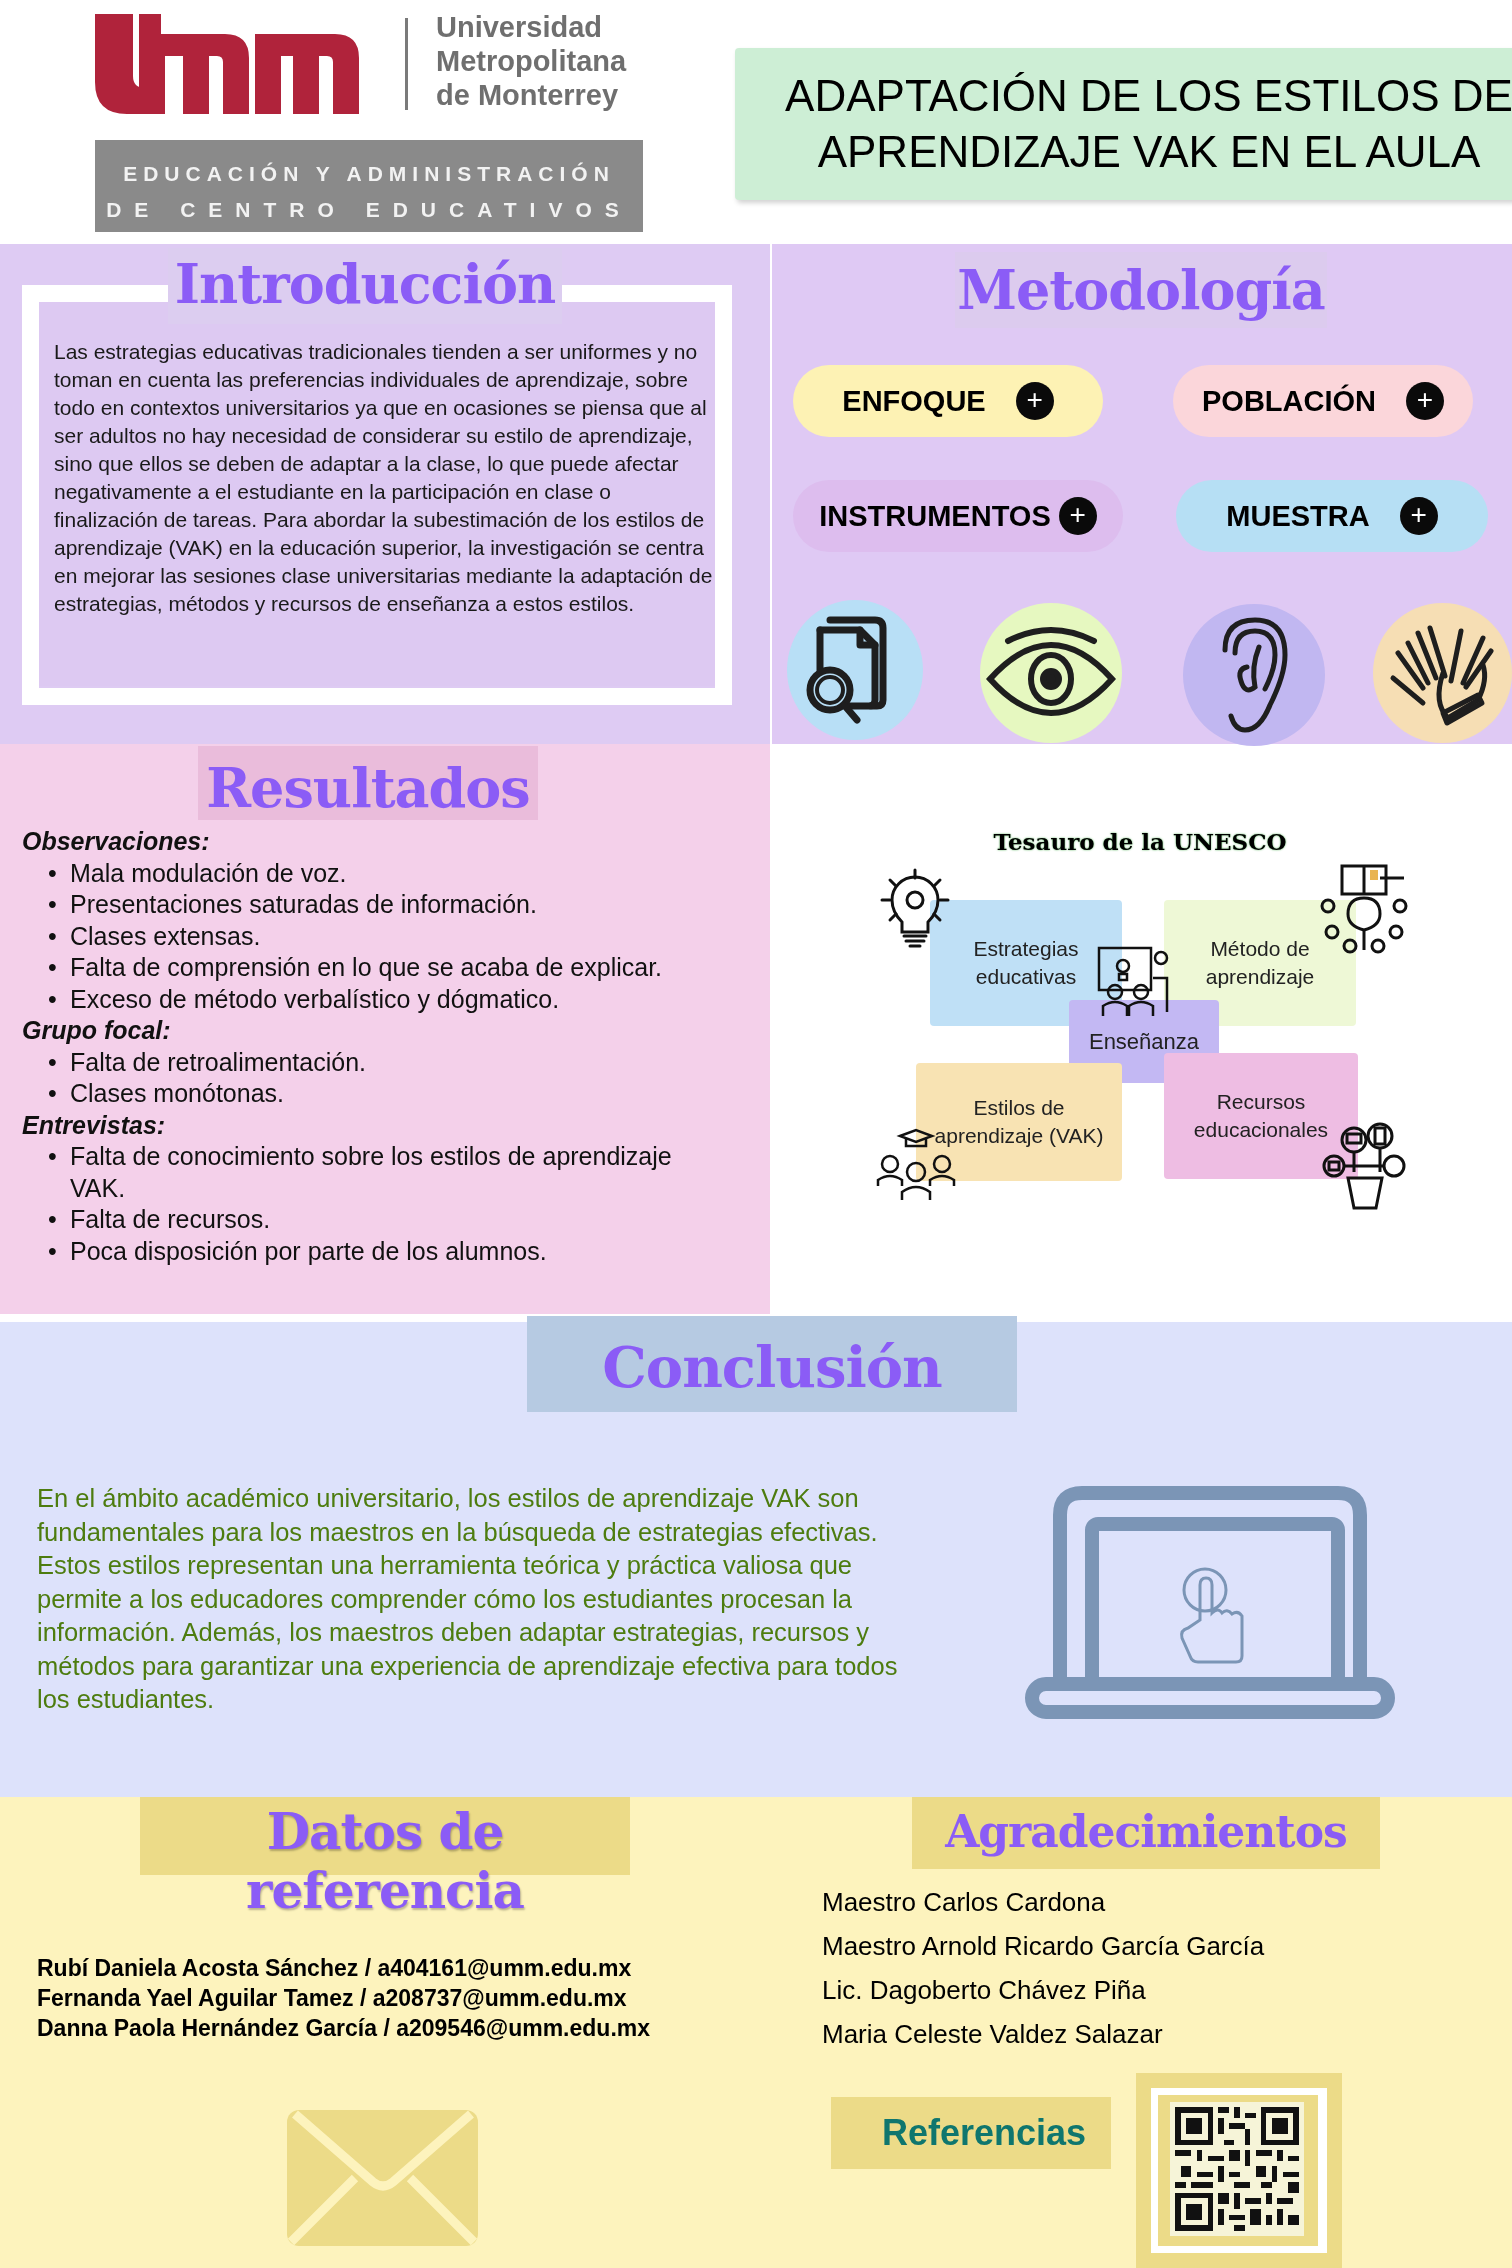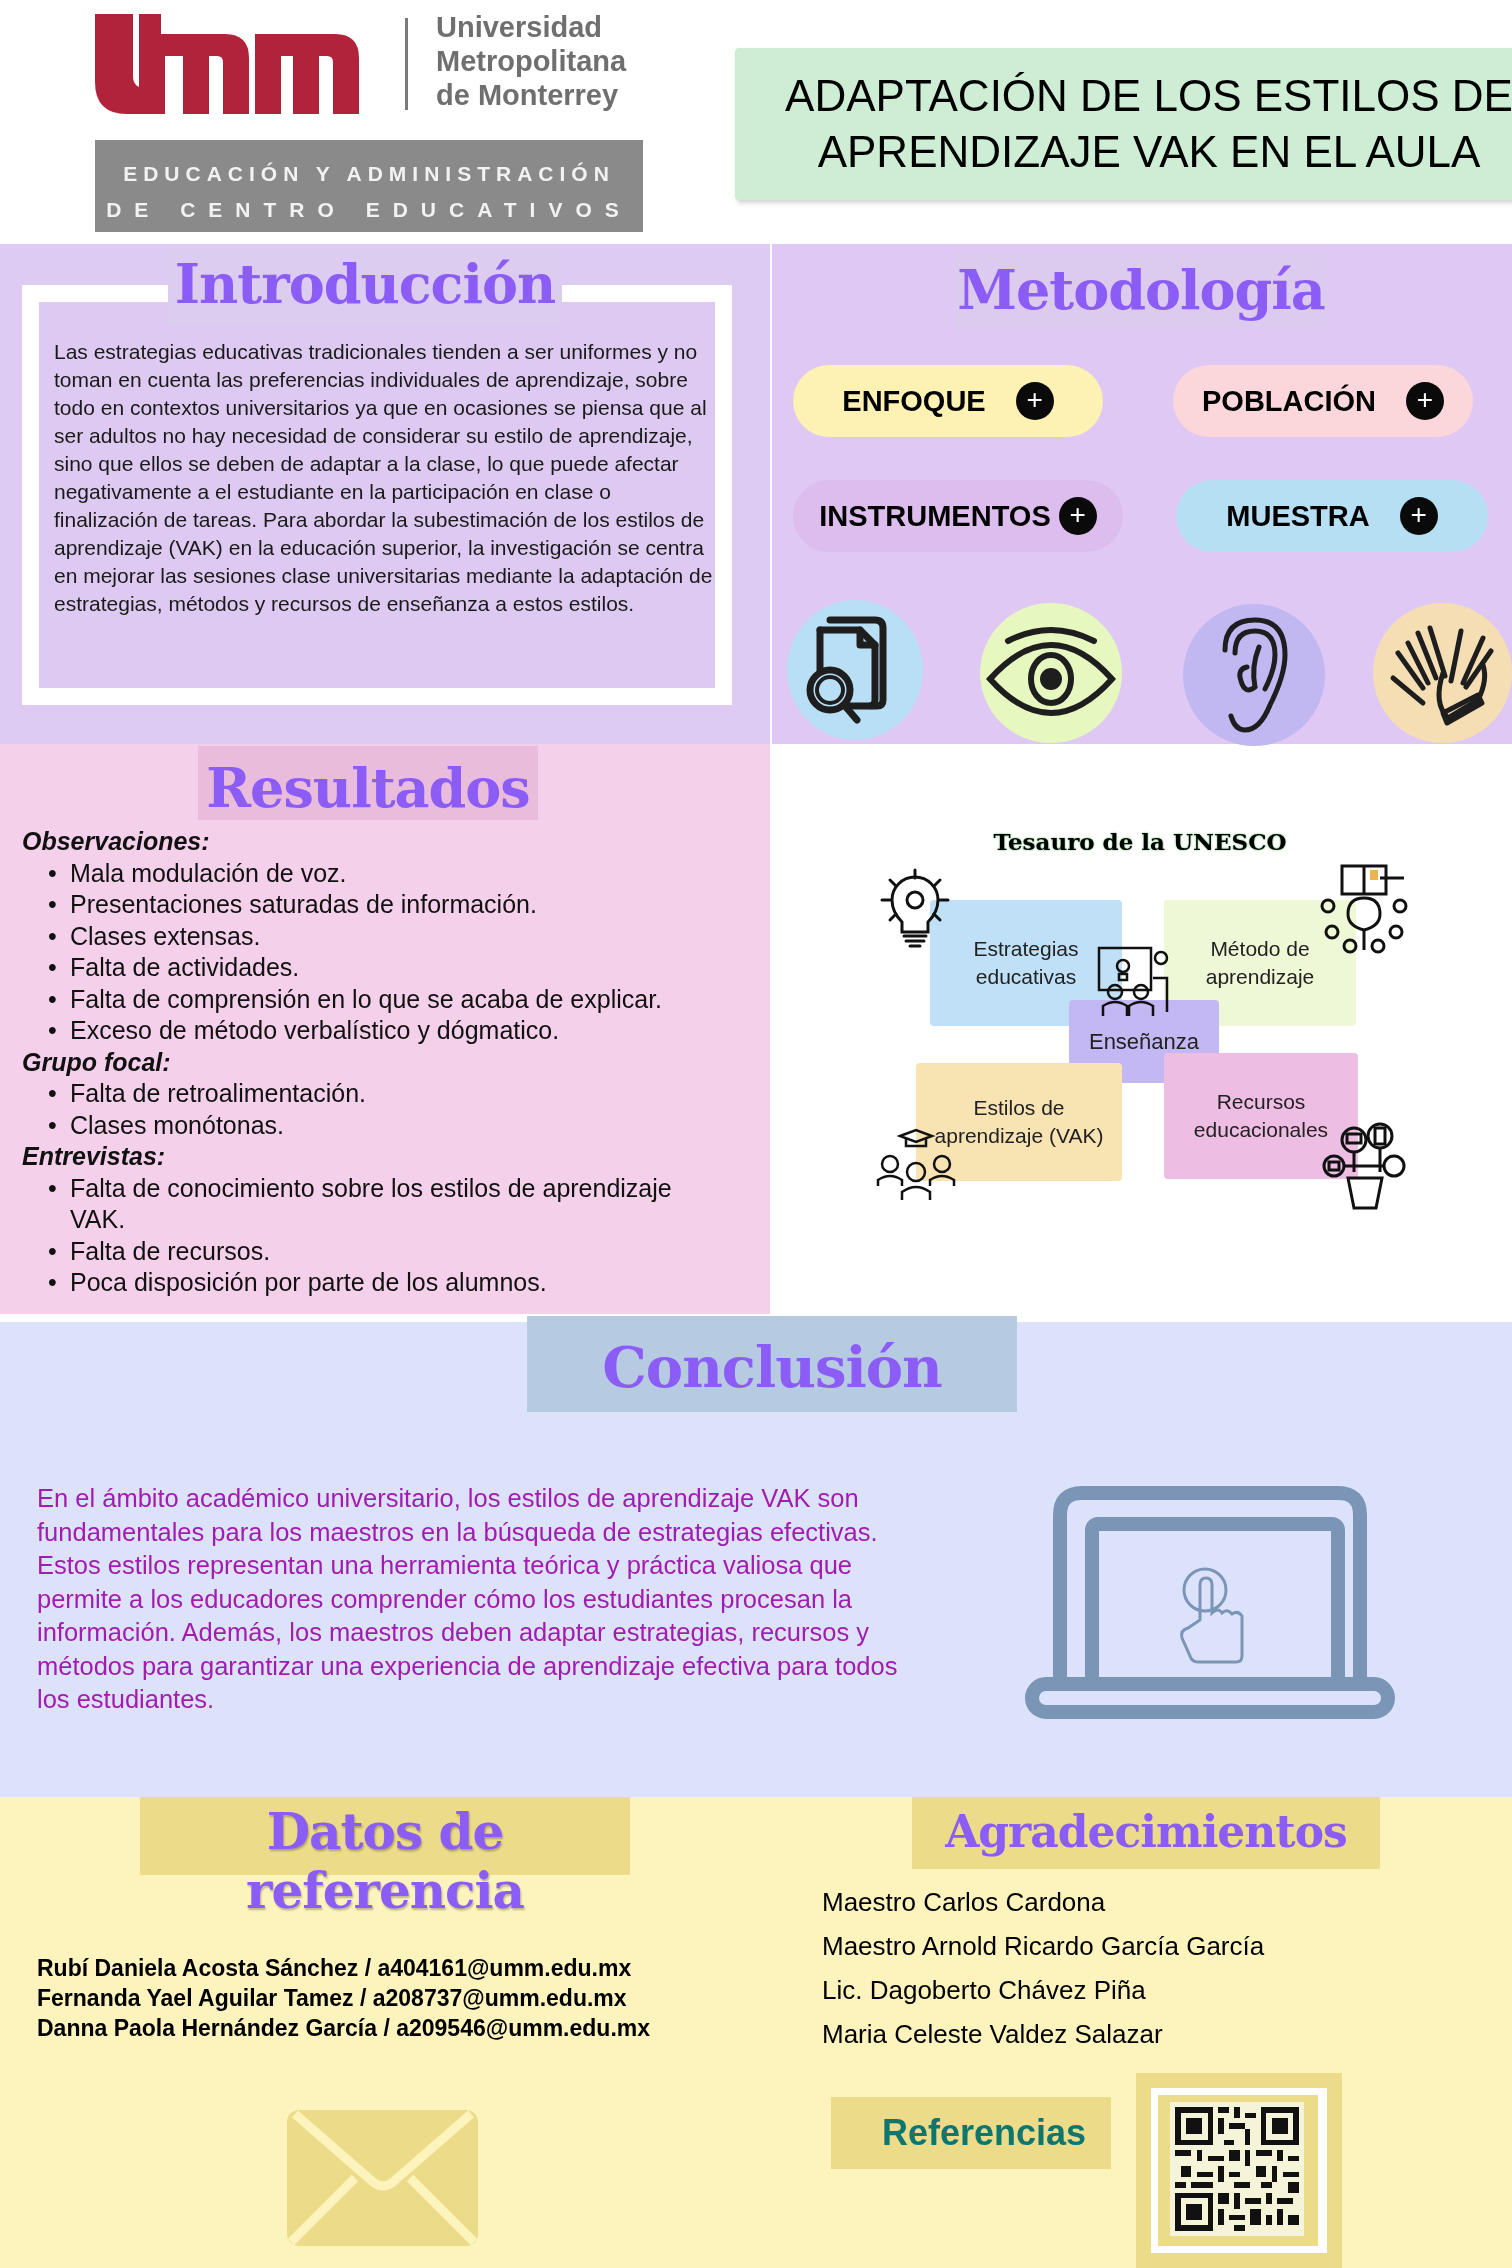--- a/index.html
+++ b/index.html
@@ -44,21 +44,21 @@
     .res-list { list-style: none; padding-left: 26px; }
     .res-list li { position: relative; padding-left: 22px; }
     .res-list li::before { content: "•"; position: absolute; left: 0; top: 0; }
     #diagram-title { left: 860px; top: 828px; width: 560px; text-align: center; font-family: "DejaVu Serif", serif; font-weight: bold; font-size: 23px; color: #000; text-shadow: 0 0 2px #4caf50; }
     .dbox { position: absolute; display: flex; align-items: center; justify-content: center; text-align: center; font-size: 21px; line-height: 28px; color: #222; border-radius: 4px; }
 
     
     #concl-section { left: 0; top: 1322px; width: 1512px; height: 475px; background: #dde2fb; }
     #concl-title-bg { left: 527px; top: 1316px; width: 490px; height: 96px; background: #b6cae2; }
     #concl-title { left: 527px; top: 1334px; width: 490px; text-align: center; font-size: 56px; }
-    #concl-text { left: 37px; top: 1482px; width: 880px; font-size: 25.5px; line-height: 33.5px; color: #a21caf; }
+    #concl-text { left: 37px; top: 1482px; width: 880px; font-size: 25.5px; line-height: 33.5px; color: #4d7c0f; }
 
     
     #footer-section { left: 0; top: 1797px; width: 1512px; height: 471px; background: #fdf3bd; }
     #datos-title-bg { left: 140px; top: 1797px; width: 490px; height: 78px; background: #ecdb88; }
     #datos-title { left: 140px; top: 1802px; width: 490px; text-align: center; font-size: 50px; text-shadow: 1px 2px 2px rgba(0,0,0,0.25); }
     #contacts { left: 37px; top: 1953px; font-size: 23px; line-height: 30px; font-weight: bold; color: #000; }
     #agrad-title-bg { left: 912px; top: 1797px; width: 468px; height: 72px; background: #ecdb88; }
     #agrad-title { left: 912px; top: 1806px; width: 468px; text-align: center; font-size: 44px; }
     #agrad-list { left: 822px; top: 1880px; font-size: 26px; line-height: 44px; color: #000; }
     #ref-btn { left: 831px; top: 2097px; width: 280px; height: 72px; background: #ecdb88; display: flex; align-items: center; justify-content: center; font-weight: bold; font-size: 36px; color: #0f766e; cursor: pointer; padding-left: 26px; }
@@ -164,21 +164,20 @@
 
 <div class="abs" id="results-section"></div>
 <div class="abs" id="results-title-bg"></div>
 <div class="abs heading" id="results-title">Resultados</div>
 <div class="abs" id="results-body">
   <div class="res-cat">Observaciones:</div>
   <ul class="res-list">
     <li>Mala modulación de voz.</li>
     <li>Presentaciones saturadas de información.</li>
     <li>Clases extensas.</li>
-    <li>Falta de actividades.</li>
     <li>Falta de comprensión en lo que se acaba de explicar.</li>
     <li>Exceso de método verbalístico y dógmatico.</li>
   </ul>
   <div class="res-cat">Grupo focal:</div>
   <ul class="res-list">
     <li>Falta de retroalimentación.</li>
     <li>Clases monótonas.</li>
   </ul>
   <div class="res-cat">Entrevistas:</div>
   <ul class="res-list" style="width:680px;">

